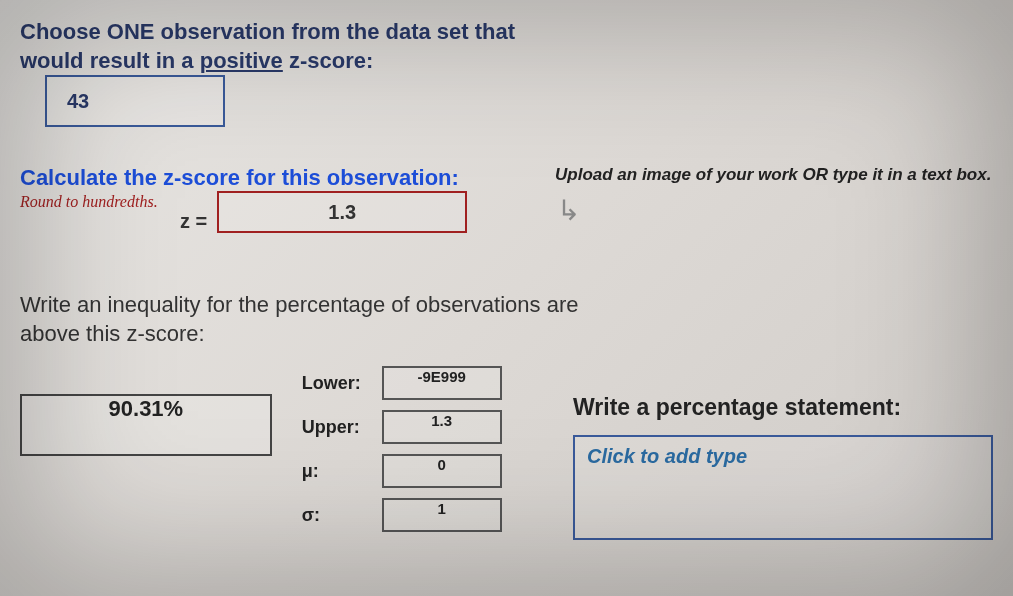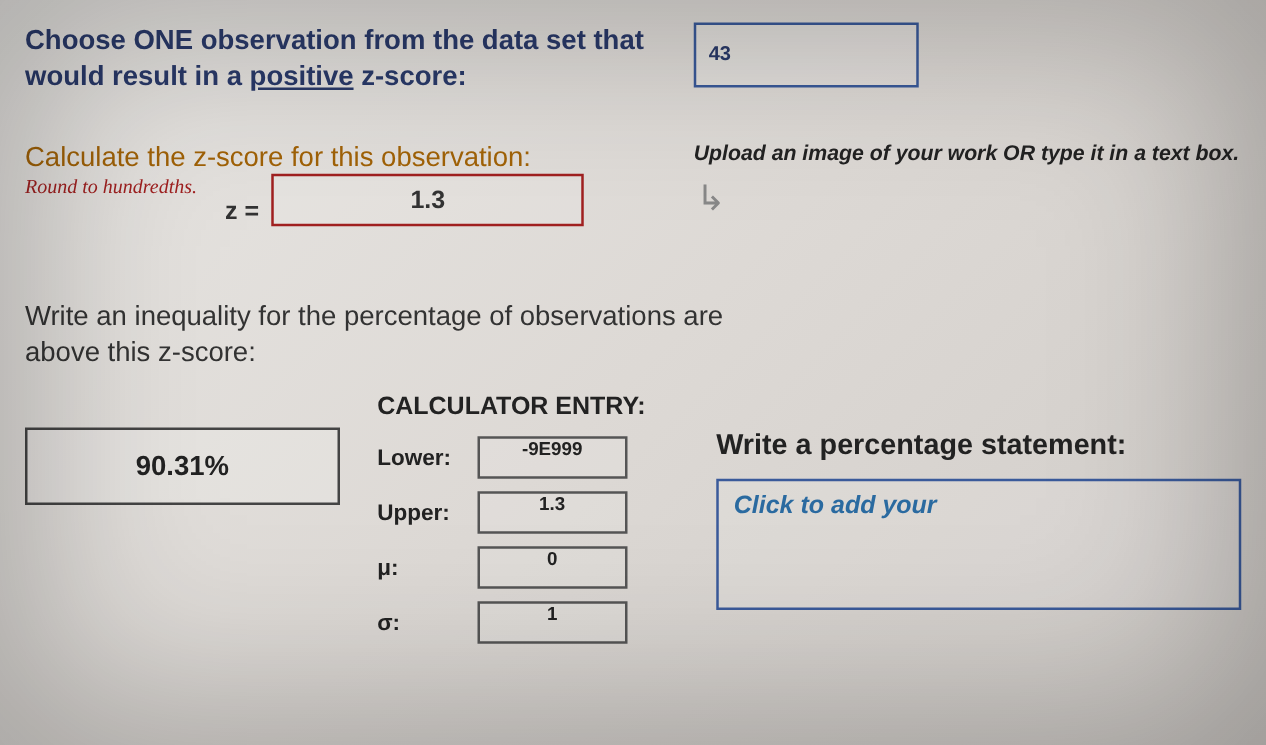--- a/index.html
+++ b/index.html
@@ -5,47 +5,47 @@
     * { box-sizing: border-box; margin: 0; padding: 0; }
     body {
       width: 1013px;
       height: 596px;
       background: linear-gradient(135deg, #e8e6e3 0%, #ddd9d5 50%, #d0ccc8 100%);
       font-family: Arial, Helvetica, sans-serif;
       position: relative;
       overflow: hidden;
       padding: 18px 20px;
     }
-    .row { display: flex; align-items: flex-start; width: 100%; }
+    .row { display: flex; align-items: flex-start; width: 100%; flex-direction: column; }
     .q1-left {
       color: #2a3a6a;
       font-weight: bold;
       font-size: 22px;
       line-height: 1.3;
       width: 510px;
     }
     .underline { text-decoration: underline; }
     .answer-box-blue {
       border: 2px solid #3a5a9a;
       width: 180px;
       height: 52px;
       margin-left: 25px;
       display: flex;
       align-items: center;
-      padding-left: 10px;
+      padding-left: 20px;
       color: #2a3a6a;
       font-weight: bold;
-      font-size: 16px;
+      font-size: 20px;
       background: rgba(255,255,255,0.15);
     }
     .row2 { margin-top: 38px; display: flex; }
     .q2-left { width: 510px; }
     .q2-title {
-      color: #a16207;
-      font-weight: normal;
+      color: #1d4ed8;
+      font-weight: bold;
       font-size: 22px;
     }
     .q2-sub {
       color: #a02020;
       font-style: italic;
       font-size: 16px;
       margin-top: 2px;
       font-family: Liberation Serif, serif;
     }
     .zrow { display: flex; align-items: center; margin-top: -2px; }
@@ -90,21 +90,20 @@
       font-size: 22px;
       line-height: 1.3;
       width: 560px;
     }
     .row4 { display: flex; margin-top: 18px; }
     .percent-box {
       border: 2px solid #444;
       width: 260px;
       height: 62px;
       display: flex;
-      align-items: center;
       justify-content: center;
       font-size: 22px;
       font-weight: bold;
       color: #222;
       margin-top: 28px;
       background: rgba(255,255,255,0.15);
     }
     .calc-col { margin-left: 30px; width: 270px; }
     .calc-title {
       font-weight: bold;
@@ -189,21 +188,20 @@
   </div>
 </div>
 
 <div class="q3">Write an inequality for the percentage of observations are above this z-score:</div>
 
 <div class="row4">
   <div class="percent-box">
     <span>90.31%</span>
   </div>
   <div class="calc-col">
-    <div class="calc-title">CALCULATOR ENTRY:</div>
     <div class="calc-row">
       <div class="calc-label">Lower:</div>
       <div class="calc-box">
           <span>-9E999</span>
         </div>
     </div>
     <div class="calc-row">
       <div class="calc-label">Upper:</div>
       <div class="calc-box">
           <span>1.3</span>
@@ -218,18 +216,18 @@
     <div class="calc-row">
       <div class="calc-label">σ:</div>
       <div class="calc-box">
           <span>1</span>
         </div>
     </div>
   </div>
   <div class="concl-col">
     <div class="concl-title">Write a percentage statement:</div>
     <div class="concl-box">
-      <span>Click to add your</span>
+      <span>Click to add type</span>
     </div>
   </div>
 </div>
 
 <div class="vignette"></div>
 
 </body></html>

